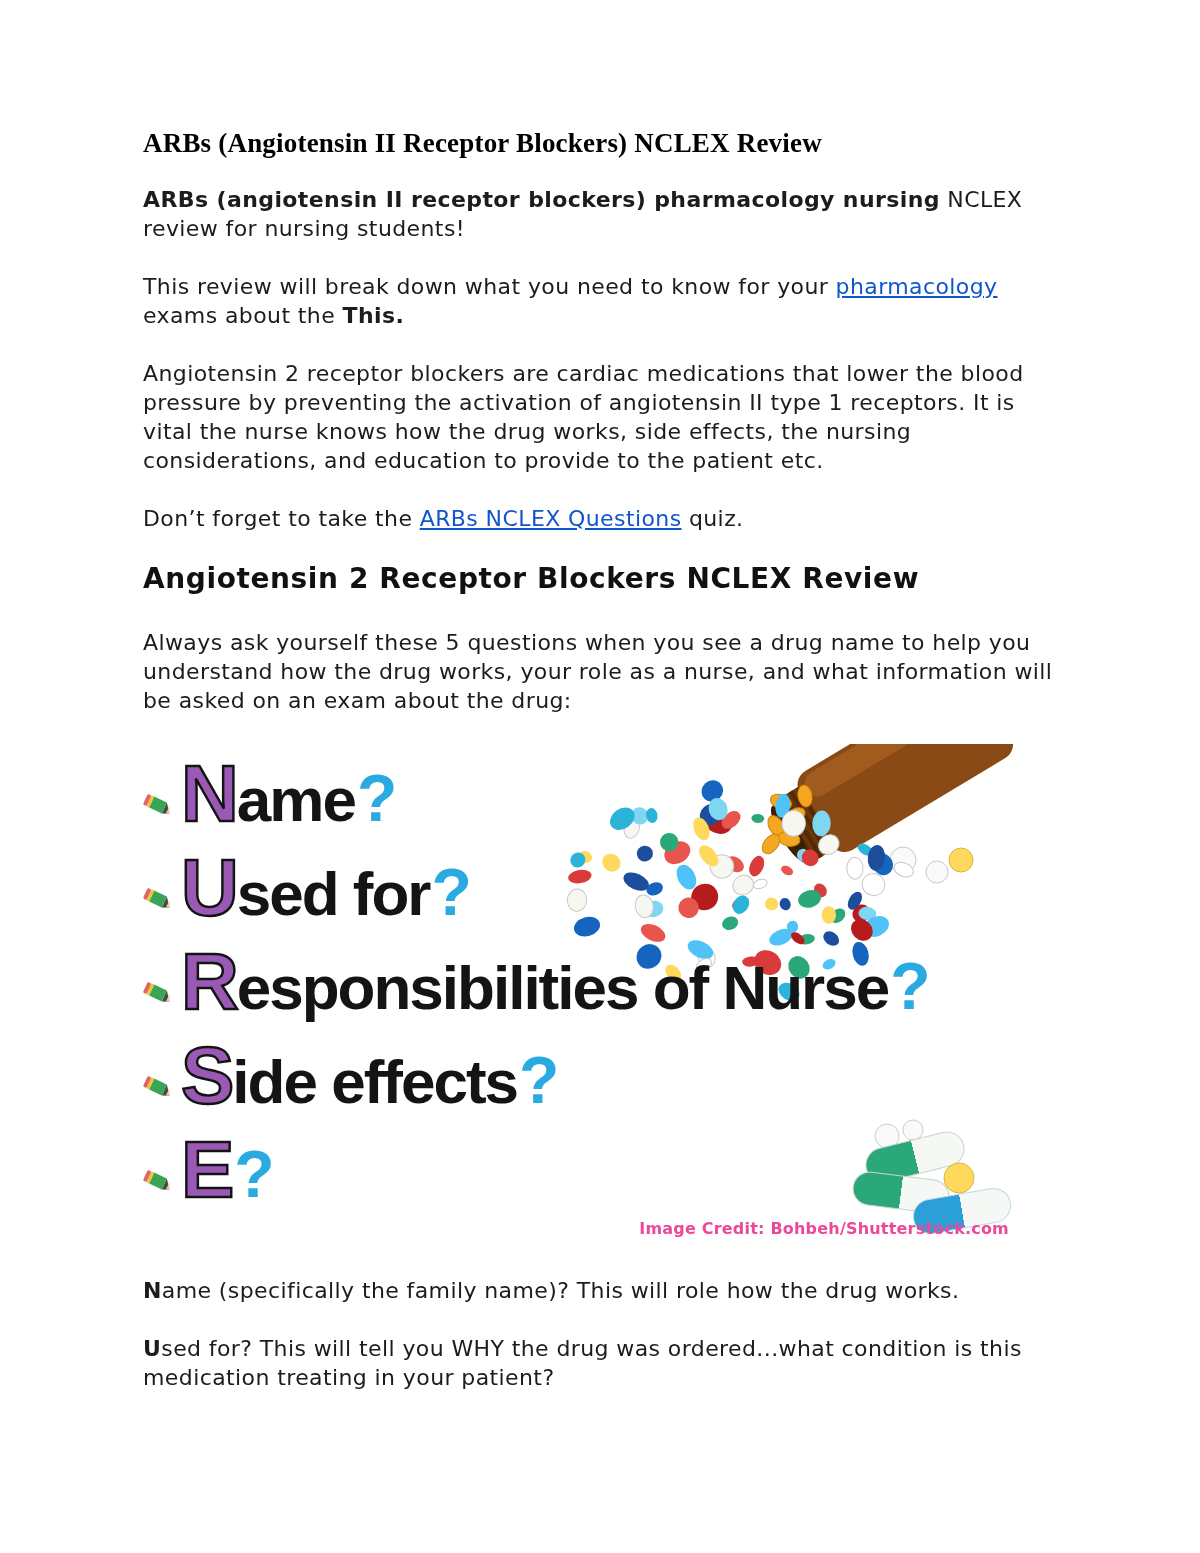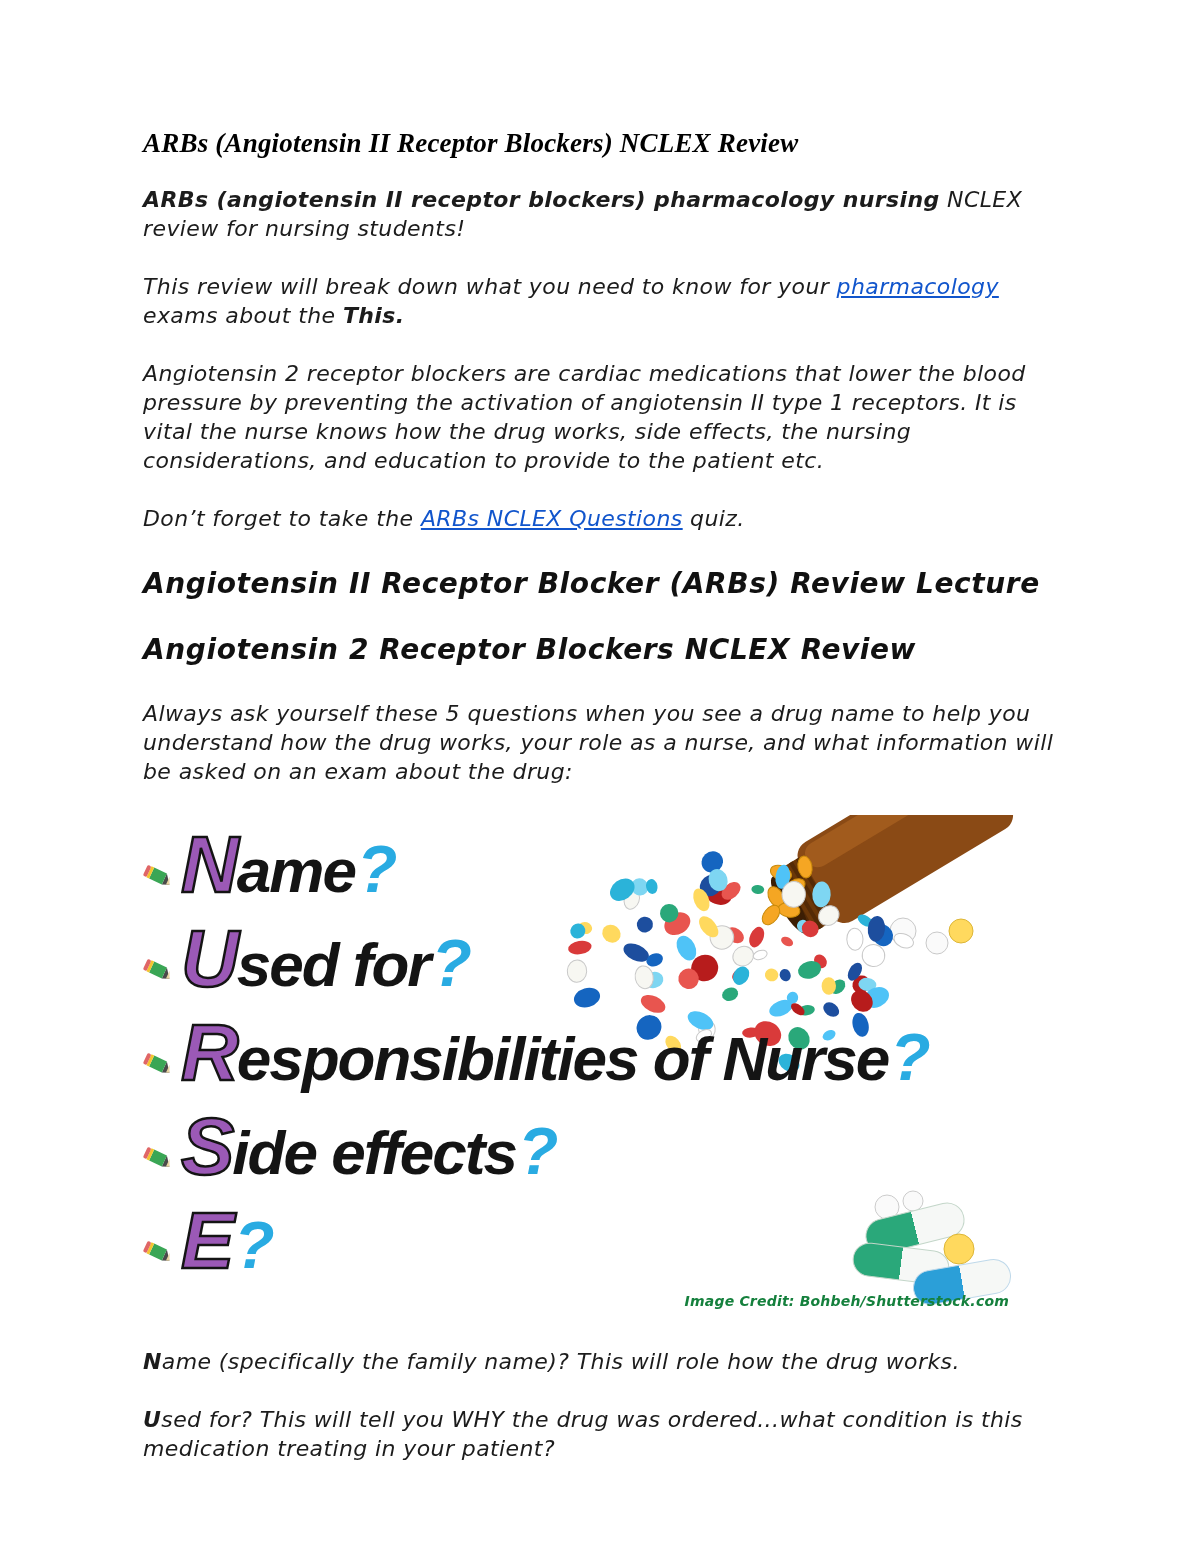--- a/index.html
+++ b/index.html
@@ -7,21 +7,20 @@
     --text-color:#1c1c1c;
     --initial-color:#9b59b6;
     --question-color:#29abe2;
   }
   *{box-sizing:border-box;}
   html,body{margin:0;padding:0;background:#ffffff;}
   .page{
     width:1200px;height:1474px;background:#ffffff;position:relative;
     font-family:"DejaVu Sans","Liberation Sans",sans-serif;color:var(--text-color);
     overflow:hidden;
-    font-style:italic;
   }
   .content{padding:128px 142px 0 143px;}
   .doc-title{
     font-family:"Liberation Serif","DejaVu Serif",serif;
     font-size:27px;font-weight:bold;color:#000;margin:0 0 26px 0;letter-spacing:0.2px;
   }
   p.body-text{font-size:22px;line-height:29px;letter-spacing:0.4px;margin:0 0 29px 0;}
   .b{font-weight:bold;margin-top:36px;}
   a.doc-link{color:var(--link-color);text-decoration:underline;cursor:pointer;}
   h2.section-heading{
@@ -49,41 +48,40 @@
     font-size:62px;font-weight:bold;color:#141414;letter-spacing:-2px;line-height:1;
     font-family:"Liberation Sans","DejaVu Sans",sans-serif;
     text-align:center;
   }
   .nurse-q{
     font-size:66px;font-weight:bold;color:var(--question-color);letter-spacing:-1px;line-height:1;
     margin-left:2px;font-family:"Liberation Sans","DejaVu Sans",sans-serif;
   }
   .image-credit{
     position:absolute;bottom:4px;right:6px;z-index:3;
-    font-size:14px;font-weight:bold;color:#15803d;letter-spacing:0.2px;margin-left:48px;
+    font-size:16px;font-weight:bold;color:#ec4899;letter-spacing:0.2px;margin-left:48px;
   }
   .footer-block{margin-top:6px;}
 </style>
 </head>
 <body>
 
 <div class="page">
   <div class="content">
 
     <h1 class="doc-title">ARBs (Angiotensin II Receptor Blockers) NCLEX Review</h1>
 
     <p class="body-text"><span class="b">ARBs (angiotensin II receptor blockers) pharmacology nursing</span><span> NCLEX review for nursing students!</span></p>
 
     <p class="body-text"><span>This review will break down what you need to know for your </span><a class="doc-link">pharmacology</a><span> exams about the </span><span class="b">This.</span></p>
 
     <p class="body-text">Angiotensin 2 receptor blockers are cardiac medications that lower the blood pressure by preventing the activation of angiotensin II type 1 receptors. It is vital the nurse knows how the drug works, side effects, the nursing considerations, and education to provide to the patient etc.</p>
 
     <p class="body-text"><span>Don’t forget to take the </span><a class="doc-link">ARBs NCLEX Questions</a><span> quiz.</span></p>
 
-    <h2 class="section-heading">Angiotensin II Receptor Blocker (ARBs) Review Lecture</h2>
 
     <h2 class="section-heading second">Angiotensin 2 Receptor Blockers NCLEX Review</h2>
 
     <p class="body-text">Always ask yourself these 5 questions when you see a drug name to help you understand how the drug works, your role as a nurse, and what information will be asked on an exam about the drug:</p>
 
     <div class="nurse-graphic">
 
       <svg id="pills-svg" class="pills-svg" viewBox="0 0 480 498">
         <defs>
           <linearGradient id="gradGreen" x1="0" y1="0" x2="1" y2="0">

